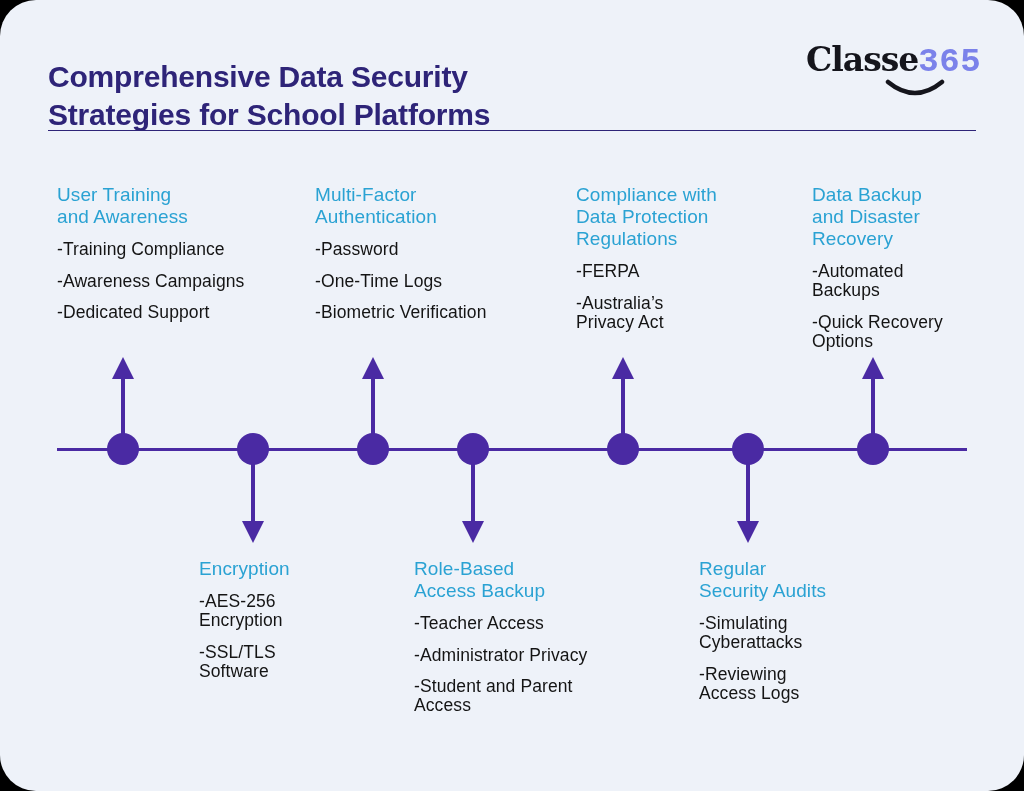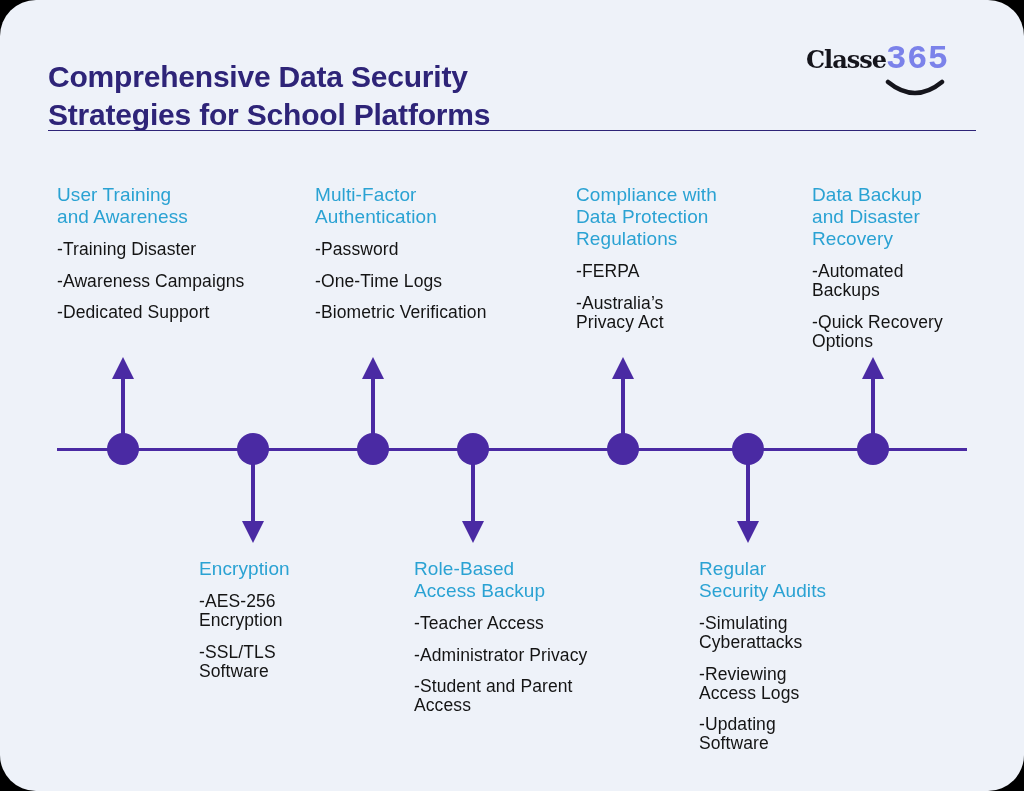--- a/index.html
+++ b/index.html
@@ -24,21 +24,21 @@
     letter-spacing:-0.2px;
   }
   .divider{
     position:absolute;left:48px;right:48px;top:130px;
     height:1px;background:var(--title,#2e2478);
   }
   
   .logo{position:absolute;left:806px;top:40px;width:180px;height:62px;}
   .logo-main{
     font-family:"DejaVu Serif", serif;
-    font-weight:700;font-size:24px;color:#15151c;
+    font-weight:700;font-size:33px;color:#15151c;
     letter-spacing:-1px;
   }
   .logo-suffix{
     font-family:Liberation Mono, monospace;
     font-weight:700;font-size:34px;color:var(--periwinkle,#7b82ea);
     letter-spacing:0.5px;
   }
   .logo-smile{position:absolute;left:78px;top:38px;}
   
   .tl-line{
@@ -91,21 +91,21 @@
     <svg class="logo-smile" width="62" height="24" viewBox="0 0 62 24">
       <path d="M4,4 Q31,26 58,4" fill="none" stroke="#15151c" stroke-width="4.5" stroke-linecap="round"></path>
     </svg>
   </div>
 
   <div class="divider"></div>
 
   <div class="col" style="left:57px;top:184px;width:236px">
     <h3 class="col-heading">User Training
 and Awareness</h3>
-    <div class="col-item">-Training Disaster</div>
+    <div class="col-item">-Training Compliance</div>
     <div class="col-item">-Awareness Campaigns</div>
     <div class="col-item">-Dedicated Support</div>
   </div>
 
   <div class="col" style="left:315px;top:184px;width:250px">
     <h3 class="col-heading">Multi-Factor
 Authentication</h3>
     <div class="col-item">-Password</div>
     <div class="col-item">-One-Time Logs</div>
     <div class="col-item">-Biometric Verification</div>
@@ -188,17 +188,15 @@
 Access</div>
   </div>
 
   <div class="col" style="left:699px;top:558px;width:200px">
     <h3 class="col-heading">Regular
 Security Audits</h3>
     <div class="col-item">-Simulating
 Cyberattacks</div>
     <div class="col-item">-Reviewing
 Access Logs</div>
-    <div class="col-item">-Updating
-Software</div>
   </div>
 
 </div>
 
 </body></html>

